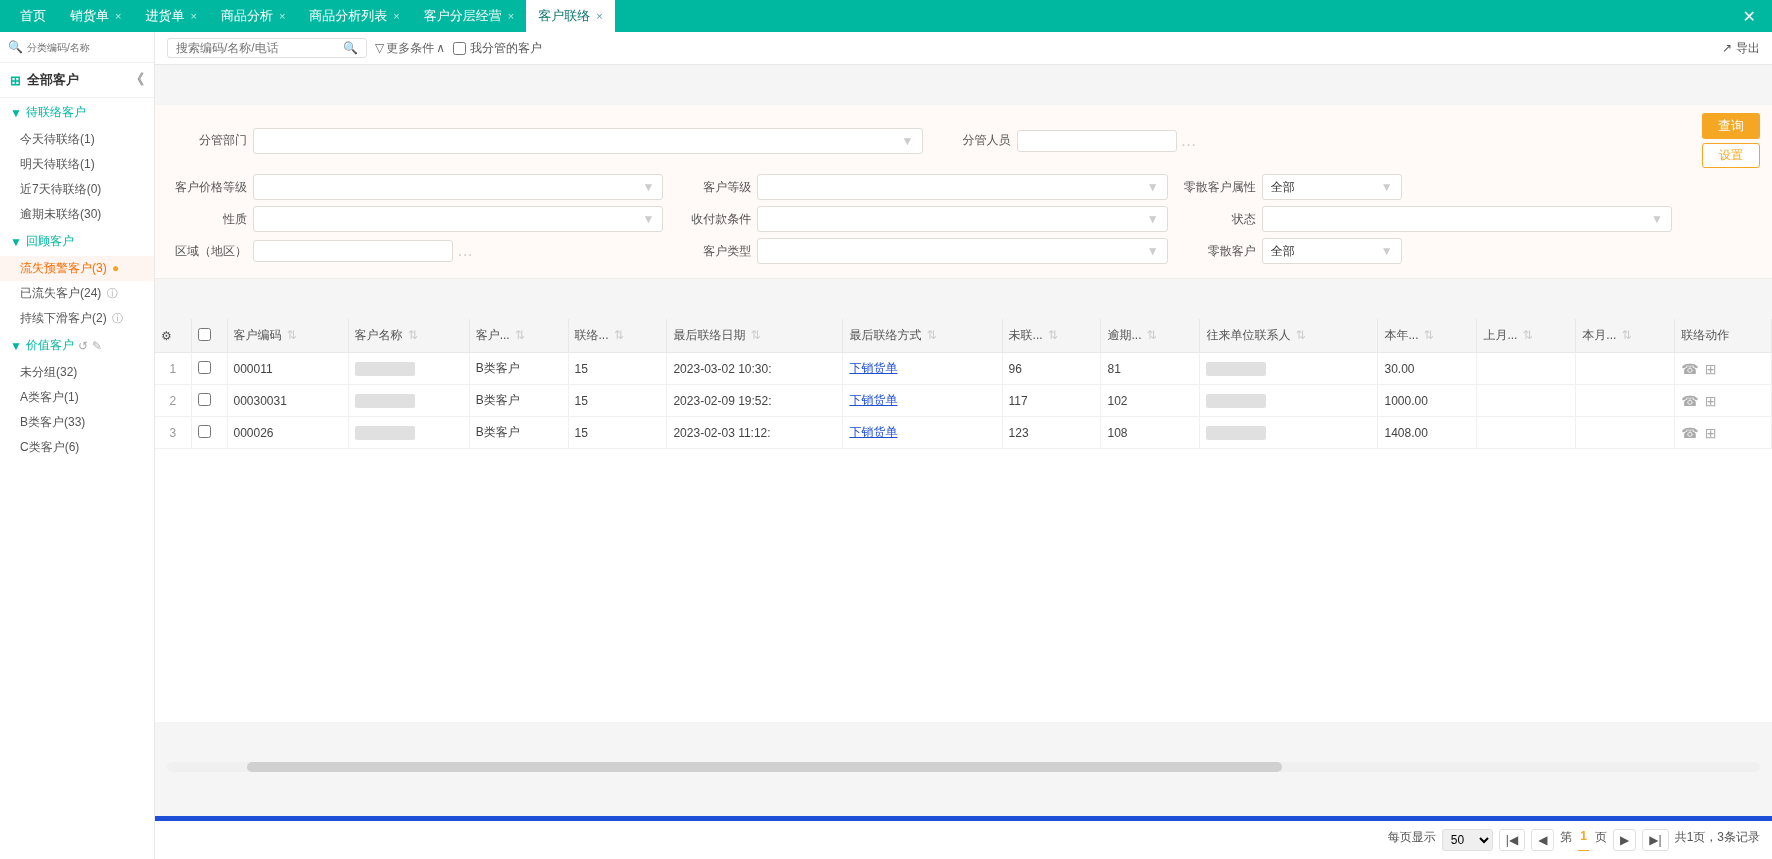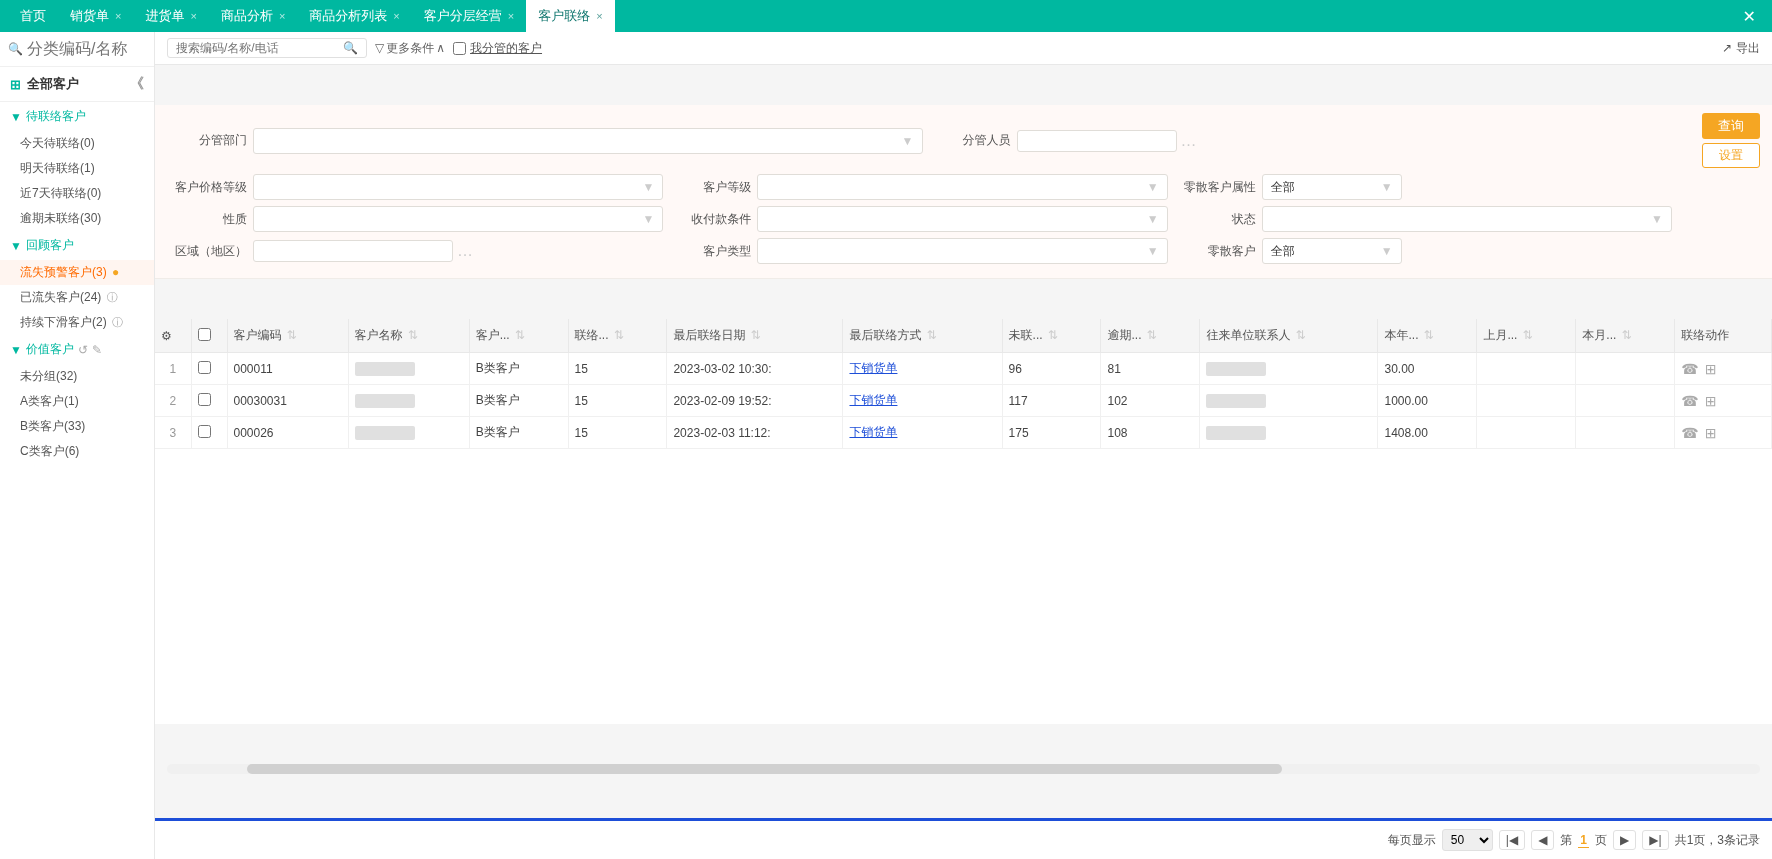--- a/index.html
+++ b/index.html
@@ -68,21 +68,21 @@
     }
     .sidebar-search {
       padding: 8px;
       display: flex;
       align-items: center;
       border-bottom: 1px solid #f0f0f0;
     }
     .sidebar-search input {
       border: none;
       outline: none;
-      font-size: 16px;
+      font-size: 10px;
       width: 100%;
       background: transparent;
     }
     .sidebar-search-icon {
       color: #ccc;
       margin-right: 4px;
     }
     .sidebar-all-customers {
       display: flex;
       align-items: center;
@@ -171,21 +171,20 @@
       cursor: pointer;
       display: flex;
       align-items: center;
       gap: 2px;
     }
     .my-customers {
       display: flex;
       gap: 4px;
       color: #555;
       cursor: pointer;
-      text-decoration: underline;
     }
     .export-btn {
       margin-left: auto;
       display: flex;
       align-items: center;
       gap: 4px;
       color: #555;
       cursor: pointer;
       font-size: 12px;
     }
@@ -313,24 +312,23 @@
       color: transparent;
       border-radius: 2px;
       display: inline-block;
       min-width: 60px;
       height: 14px;
     }
 
     
     .pagination-bar {
       background: #fff;
-      border-top: 3px solid #1d4ed8;
+      border-top: 5px solid #1d4ed8;
       padding: 8px 12px;
       display: flex;
-      align-items: center;
       justify-content: flex-end;
       gap: 6px;
       font-size: 12px;
       color: #555;
     }
     .pagination-bar select {
       border: 1px solid #e0e0e0;
       border-radius: 3px;
       padding: 2px 4px;
       font-size: 12px;
@@ -417,21 +415,21 @@
       <span class="grid-icon">⊞</span>
       <span>全部客户</span>
       <span class="collapse-btn">《</span>
     </div>
 
     <div class="sidebar-section-title">
       <span class="arrow">▼</span>
       <span>待联络客户</span>
     </div>
     <div class="sidebar-item">
-      <span>今天待联络(0)</span>
+      <span>今天待联络(1)</span>
     </div>
     <div class="sidebar-item">
       <span>明天待联络(1)</span>
     </div>
     <div class="sidebar-item">
       <span>近7天待联络(0)</span>
     </div>
     <div class="sidebar-item">
       <span>逾期未联络(30)</span>
     </div>
@@ -702,21 +700,21 @@
     </tr>
             <tr>
       <td class="row-number">3</td>
       <td><input type="checkbox" style=""></td>
       <td>000026</td>
       <td><span class="blurred-text">&nbsp;&nbsp;&nbsp;&nbsp;&nbsp;&nbsp;&nbsp;&nbsp;&nbsp;</span></td>
       <td>B类客户</td>
       <td>15</td>
       <td>2023-02-03 11:12:</td>
       <td><span class="link-text">下销货单</span></td>
-      <td>175</td>
+      <td>123</td>
       <td>108</td>
       <td><span class="blurred-text">&nbsp;&nbsp;&nbsp;&nbsp;&nbsp;&nbsp;&nbsp;&nbsp;&nbsp;</span></td>
       <td>1408.00</td>
       <td></td>
       <td></td>
       <td>
         <div class="action-icons">
           <span class="action-icon" title="联系">☎</span>
           <span class="action-icon" title="更多">⊞</span>
         </div>

